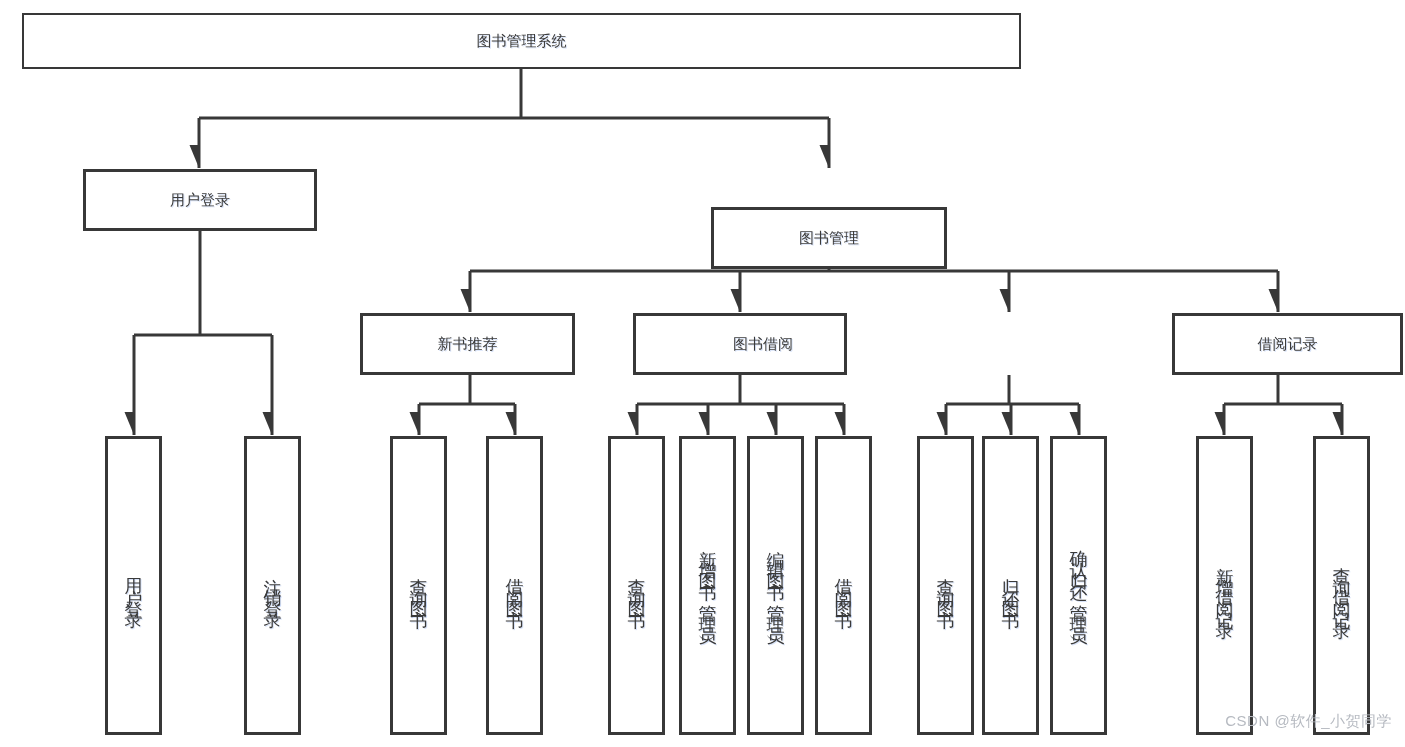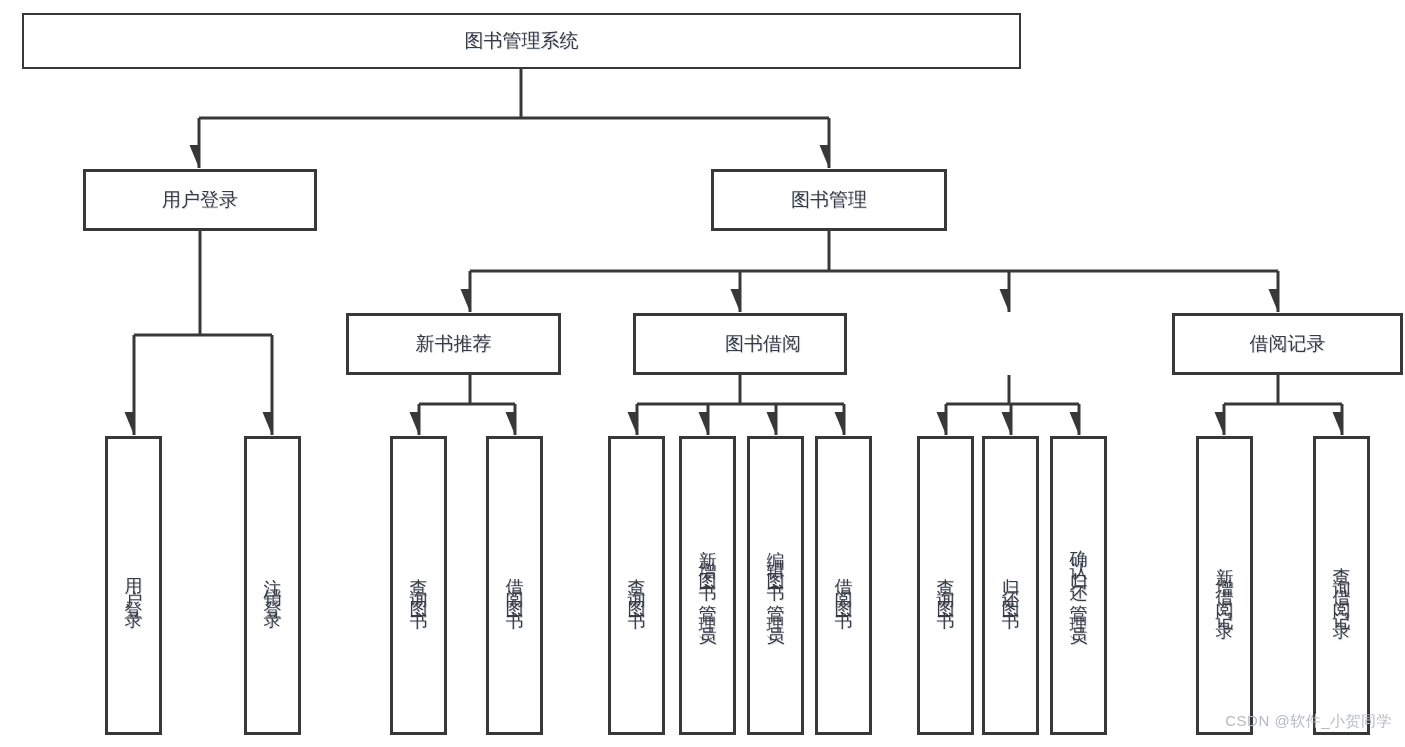--- a/index.html
+++ b/index.html
@@ -19,21 +19,21 @@
   .edges{position:absolute;left:0;top:0;}
   .edges path{stroke:var(--line);stroke-width:3;fill:none;}
   .edges marker path{fill:var(--line);stroke:none;}
   .box{
     position:absolute;
     background:#fff;
     border:3px solid var(--line);
     box-sizing:border-box;
     display:flex;align-items:center;justify-content:center;
     color:var(--text);
-    font-size:19px;
+    font-size:15px;
     text-shadow:1px 1px 0 rgba(115,155,235,0.28);
     white-space:nowrap;
   }
   .box.root{left:22px;top:13px;width:999px;height:56px;border-width:2px;}
   .box.l1{top:169px;height:62px;}
   .box.l2{top:313px;height:62px;}
   .box.leaf{top:436px;height:299px;width:57px;font-size:18px;}
   .vtext{
     writing-mode:vertical-rl;
     text-orientation:mixed;
@@ -110,25 +110,25 @@
     </g>
   </svg>
 
   <div class="box root">
     <span>图书管理系统</span>
   </div>
 
   <div class="box l1" style="left:83px;width:234px;">
     <span>用户登录</span>
   </div>
-  <div class="box l1" style="left:711px;width:236px;">
+  <div class="box l1" style="left:711px;width:236px;margin-top:38px;">
     <span>图书管理</span>
   </div>
 
-  <div class="box l2" style="left:346px;width:215px;">
+  <div class="box l2" style="left:360px;width:215px;">
     <span>新书推荐</span>
   </div>
   <div class="box l2" style="left:633px;width:214px;padding-left:46px;">
     <span>图书借阅</span>
   </div>
   <div class="box l2" style="left:1172px;width:231px;">
     <span>借阅记录</span>
   </div>
 
   <div class="box leaf" style="left:105px;">

